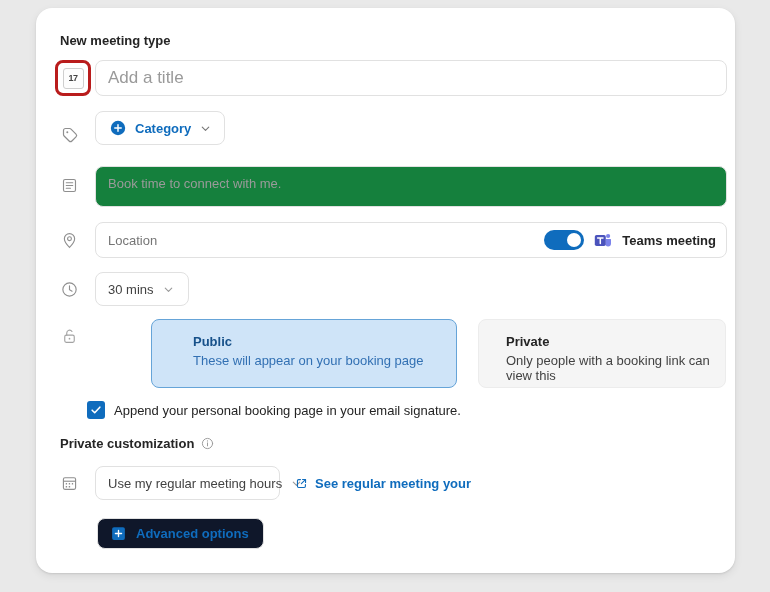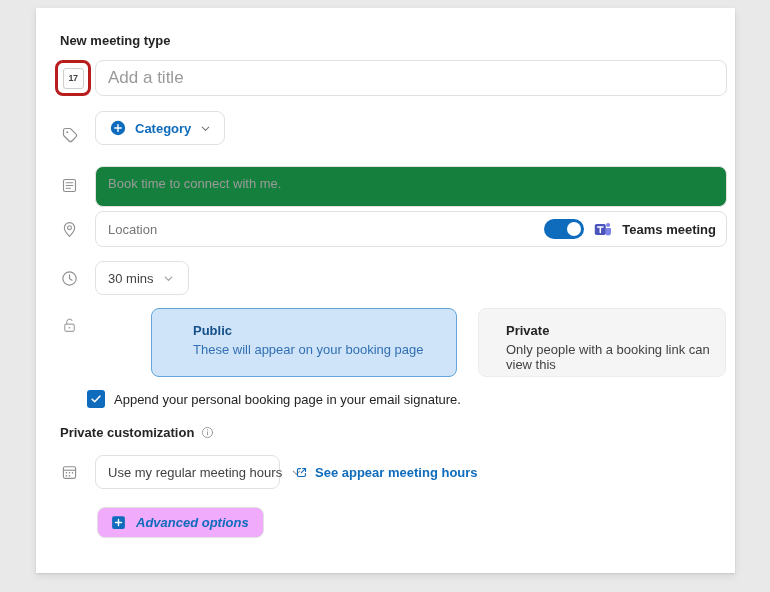--- a/index.html
+++ b/index.html
@@ -5,21 +5,21 @@
   * { margin:0; padding:0; box-sizing:border-box; }
   html,body { width:770px; height:592px; overflow:hidden; }
   body {
     background:#e9e9e9;
     font-family:"Liberation Sans", sans-serif;
     color:#242424;
     position:relative;
   }
   .panel {
     position:absolute; left:36px; top:8px; width:699px; height:565px;
-    background:#ffffff; border-radius:0;
+    background:#ffffff; border-radius:16px;
     box-shadow:0 1px 2px rgba(0,0,0,.10), 0 3px 8px rgba(0,0,0,.08);
     padding:25px 8px 0 24px;
   }
   .h-title { font-size:13px; font-weight:bold; color:#252525; }
   .row { display:flex; align-items:center; }
   .icon-col { width:35px; flex:0 0 35px; display:flex; align-items:center; color:#8f8f8f; }
   .grow { flex:1 1 auto; min-width:0; }
 
   
   .row-title { margin-top:12px; align-items:center; }
@@ -48,21 +48,21 @@
 
   
   .row-desc { margin-top:21px; align-items:flex-start; }
   .row-desc .icon-col { padding-top:10px; }
   .textarea {
     width:100%; height:41px; border:1px solid #e1e1e1; border-radius:8px;
     padding:9px 12px; font-family:inherit; font-size:13px; color:#242424; resize:none; outline:none; background:#15803d;
   }
 
   
-  .row-loc { margin-top:4px; }
+  .row-loc { margin-top:15px; }
   .input-shell {
     display:flex; align-items:center; width:100%; height:36px;
     border:1px solid #e1e1e1; border-radius:8px; background:#fff; padding:0 10px 0 12px; gap:9px;
   }
   .input-shell input {
     flex:1 1 auto; min-width:0; border:none; outline:none; font-family:inherit; font-size:13px; color:#242424; background:transparent;
   }
   .toggle { width:40px; height:20px; border-radius:10px; background:#0f6cbd; position:relative; cursor:pointer; flex:0 0 40px; }
   .toggle .knob { position:absolute; right:3px; top:3px; width:14px; height:14px; border-radius:50%; background:#fff; }
   .teams-label { font-size:13px; font-weight:600; color:#242424; white-space:nowrap; }
@@ -107,21 +107,21 @@
 
   
   .row-hours { margin-top:15px; }
   .link { display:inline-flex; align-items:center; gap:6px; margin-left:14px; cursor:pointer; text-decoration:none; }
   .link .lbl { font-size:13px; font-weight:bold; color:#0f6cbd; white-space:nowrap; }
 
   
   .row-adv { margin-top:18px; margin-left:37px; }
   .adv-btn {
     display:inline-flex; align-items:center; gap:9px; height:31px; padding:0 14px 0 12px;
-    background:#f0abfc; border:1px solid #e1e1e1; border-radius:8px; cursor:pointer; font-family:inherit;font-style:italic;
+    background:#0f172a; border:1px solid #e1e1e1; border-radius:8px; cursor:pointer; font-family:inherit;
   }
   .adv-btn .lbl { font-size:13px; font-weight:bold; color:#0f6cbd; }
 
   svg { display:block; }
 </style>
 </head>
 <body>
 
 <div class="panel">
 
@@ -290,21 +290,21 @@
       </span>
     </div>
     <a class="link">
       <span>
         <svg width="15" height="15" viewBox="0 0 20 20" fill="none" stroke="#0f6cbd" stroke-width="1.5" stroke-linecap="round" stroke-linejoin="round">
           <path d="M8.6 4.8H6.2a1.6 1.6 0 0 0-1.6 1.6v7.4a1.6 1.6 0 0 0 1.6 1.6h7.4a1.6 1.6 0 0 0 1.6-1.6v-2.4"></path>
           <path d="M11.4 4.6h4v4"></path>
           <path d="M15.2 4.8l-5.4 5.4"></path>
         </svg>
       </span>
-      <span class="lbl">See appear meeting hours</span>
+      <span class="lbl">See regular meeting your</span>
     </a>
   </div>
 
   <div class="row row-adv">
     <button class="adv-btn">
       <span>
         <svg width="17" height="17" viewBox="0 0 20 20">
           <rect x="2.5" y="2.5" width="15" height="15" rx="2.2" fill="#0f6cbd"></rect>
           <path d="M10 6.4v7.2M6.4 10h7.2" stroke="#fff" stroke-width="1.6" stroke-linecap="round"></path>
         </svg>

